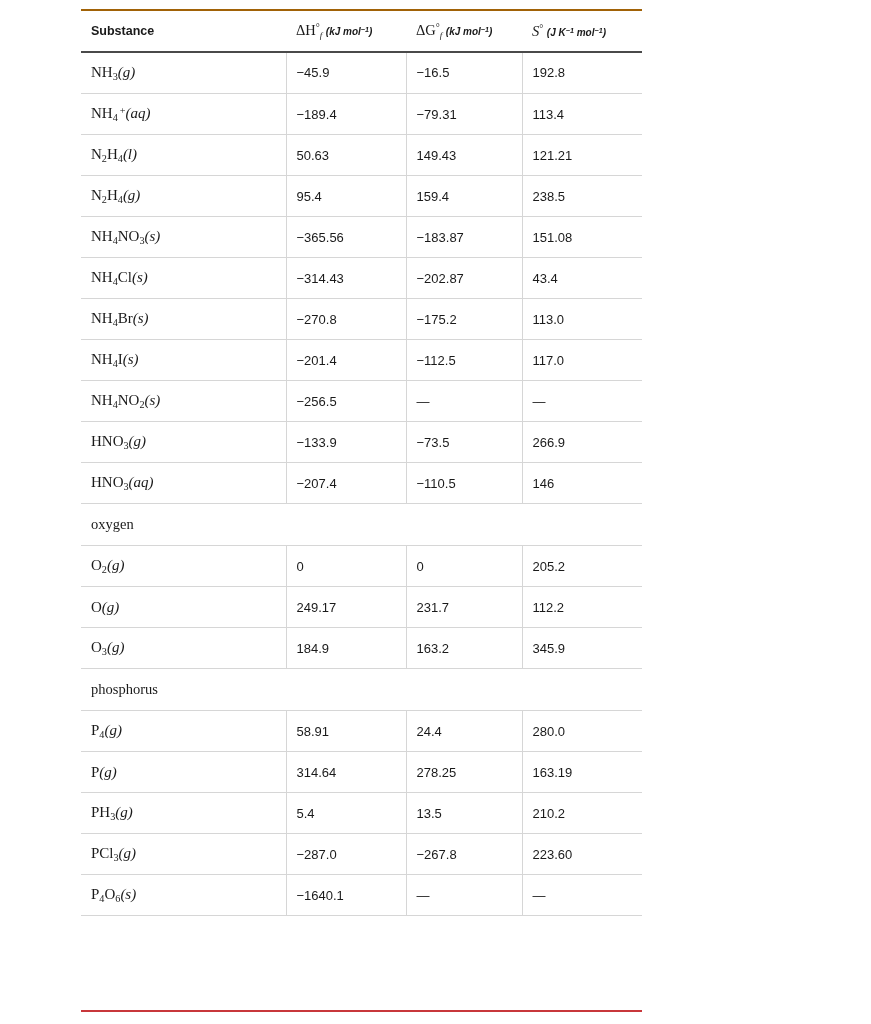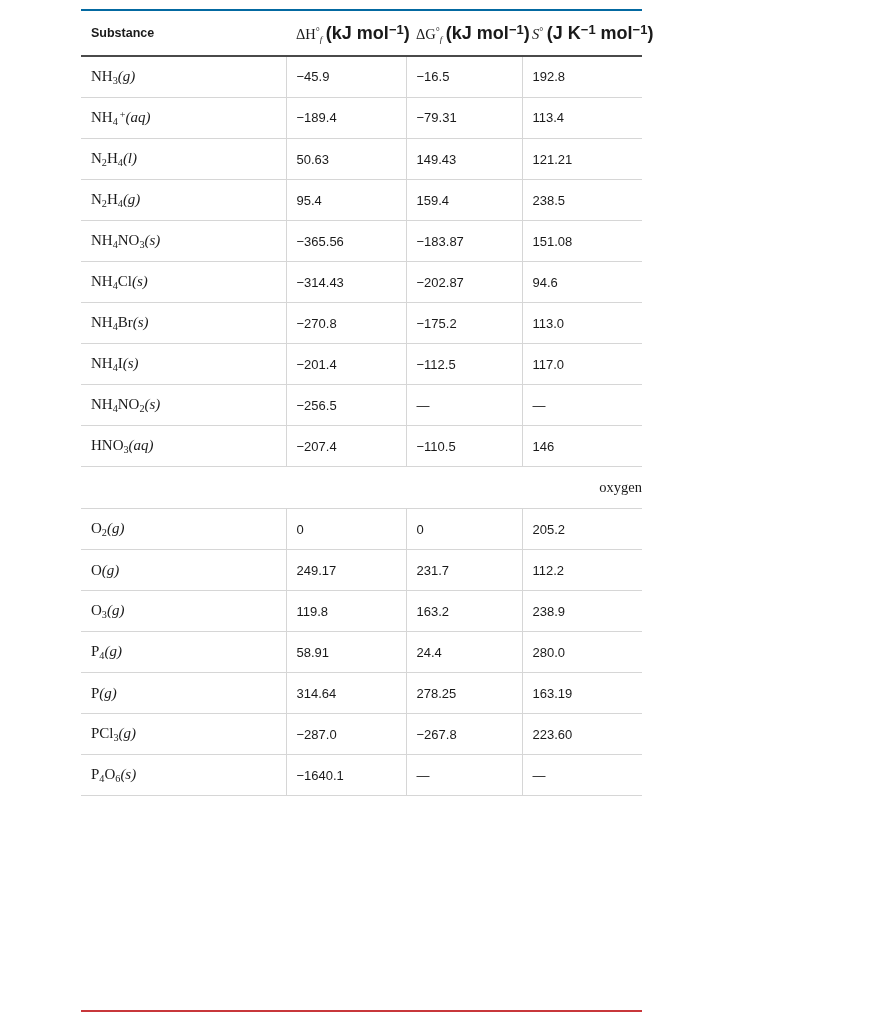--- a/index.html
+++ b/index.html
@@ -28,21 +28,21 @@
     table-layout: fixed;
   }
 
   table.thermo col.c-sub { width: 205px; }
   table.thermo col.c-h   { width: 120px; }
   table.thermo col.c-g   { width: 116px; }
   table.thermo col.c-s   { width: 120px; }
 
   
   thead tr.head-row {
-    border-top: 2px solid #0369a1;
+    border-top: 2px solid #a16207;
     border-bottom: 2px solid #4a4a4a;
   }
   thead th {
     font-family: "Liberation Sans", sans-serif;
     font-weight: bold;
     font-size: 12.5px;
     color: #1a1a1a;
     text-align: left;
     padding: 11px 0 11px 10px;
     vertical-align: middle;
@@ -66,21 +66,21 @@
     border-right: 1px solid #d6d6d6;
   }
   tbody tr.data-row > td.cell-num {
     font-family: "Liberation Sans", sans-serif;
     font-size: 13px;
     border-right: 1px solid #d6d6d6;
   }
   tbody tr.data-row > td.cell-num.last { border-right: none; }
 
   
-  tbody tr.section-row { border-bottom: 1px solid #d6d6d6; text-align: right; }
+  tbody tr.section-row { border-bottom: 1px solid #d6d6d6; }
   tbody tr.section-row > td {
     padding: 12px 0 12px 10px;
     font-family: "Liberation Serif", serif;
     font-size: 14.5px;
     color: #1a1a1a;
     border-right: none;
   }
 
   
   .formula { font-family: "Liberation Serif", serif; font-size: 15px; }
@@ -106,21 +106,21 @@
   .mathvar sub {
     font-style: italic;
     font-size: 0.62em;
     vertical-align: -0.3em;
   }
   .mathvar sup {
     font-style: normal;
     font-size: 0.7em;
     vertical-align: 0.42em;
   }
-  .units { font-weight: bold; font-size: 18px; }
+  .units { font-weight: bold; font-size: 10px; font-style: italic; }
   .units sup { font-size: 0.72em; vertical-align: 0.38em; }
 
   
   .red-rule {
     position: absolute;
     left: 81px;
     top: 1010px;
     width: 561px;
     height: 2px;
     background: #c8373b;
@@ -182,41 +182,47 @@
         <tr class="data-row">
           <td class="cell-sub"><span class="formula">NH<sub>4</sub>NO<sub>3</sub><span class="state">(s)</span></span></td>
           <td class="cell-num">−365.56</td>
           <td class="cell-num">−183.87</td>
           <td class="cell-num last">151.08</td>
         </tr>
         <tr class="data-row">
           <td class="cell-sub"><span class="formula">NH<sub>4</sub>Cl<span class="state">(s)</span></span></td>
           <td class="cell-num">−314.43</td>
           <td class="cell-num">−202.87</td>
-          <td class="cell-num last">94.6</td>
+          <td class="cell-num last">43.4</td>
         </tr>
         <tr class="data-row">
           <td class="cell-sub"><span class="formula">NH<sub>4</sub>Br<span class="state">(s)</span></span></td>
           <td class="cell-num">−270.8</td>
           <td class="cell-num">−175.2</td>
           <td class="cell-num last">113.0</td>
         </tr>
         <tr class="data-row">
           <td class="cell-sub"><span class="formula">NH<sub>4</sub>I<span class="state">(s)</span></span></td>
           <td class="cell-num">−201.4</td>
           <td class="cell-num">−112.5</td>
           <td class="cell-num last">117.0</td>
         </tr>
         <tr class="data-row">
           <td class="cell-sub"><span class="formula">NH<sub>4</sub>NO<sub>2</sub><span class="state">(s)</span></span></td>
           <td class="cell-num">−256.5</td>
           <td class="cell-num">—</td>
           <td class="cell-num last">—</td>
         </tr>
         <tr class="data-row">
+          <td class="cell-sub"><span class="formula">HNO<sub>3</sub><span class="state">(g)</span></span></td>
+          <td class="cell-num">−133.9</td>
+          <td class="cell-num">−73.5</td>
+          <td class="cell-num last">266.9</td>
+        </tr>
+        <tr class="data-row">
           <td class="cell-sub"><span class="formula">HNO<sub>3</sub><span class="state">(aq)</span></span></td>
           <td class="cell-num">−207.4</td>
           <td class="cell-num">−110.5</td>
           <td class="cell-num last">146</td>
         </tr>
         <tr class="section-row">
           <td colspan="4">oxygen</td>
         </tr>
         <tr class="data-row">
           <td class="cell-sub"><span class="formula">O<sub>2</sub><span class="state">(g)</span></span></td>
@@ -225,37 +231,46 @@
           <td class="cell-num last">205.2</td>
         </tr>
         <tr class="data-row">
           <td class="cell-sub"><span class="formula">O<span class="state">(g)</span></span></td>
           <td class="cell-num">249.17</td>
           <td class="cell-num">231.7</td>
           <td class="cell-num last">112.2</td>
         </tr>
         <tr class="data-row">
           <td class="cell-sub"><span class="formula">O<sub>3</sub><span class="state">(g)</span></span></td>
-          <td class="cell-num">119.8</td>
+          <td class="cell-num">184.9</td>
           <td class="cell-num">163.2</td>
-          <td class="cell-num last">238.9</td>
+          <td class="cell-num last">345.9</td>
+        </tr>
+        <tr class="section-row">
+          <td colspan="4">phosphorus</td>
         </tr>
         <tr class="data-row">
           <td class="cell-sub"><span class="formula">P<sub>4</sub><span class="state">(g)</span></span></td>
           <td class="cell-num">58.91</td>
           <td class="cell-num">24.4</td>
           <td class="cell-num last">280.0</td>
         </tr>
         <tr class="data-row">
           <td class="cell-sub"><span class="formula">P<span class="state">(g)</span></span></td>
           <td class="cell-num">314.64</td>
           <td class="cell-num">278.25</td>
           <td class="cell-num last">163.19</td>
         </tr>
         <tr class="data-row">
+          <td class="cell-sub"><span class="formula">PH<sub>3</sub><span class="state">(g)</span></span></td>
+          <td class="cell-num">5.4</td>
+          <td class="cell-num">13.5</td>
+          <td class="cell-num last">210.2</td>
+        </tr>
+        <tr class="data-row">
           <td class="cell-sub"><span class="formula">PCl<sub>3</sub><span class="state">(g)</span></span></td>
           <td class="cell-num">−287.0</td>
           <td class="cell-num">−267.8</td>
           <td class="cell-num last">223.60</td>
         </tr>
         <tr class="data-row">
           <td class="cell-sub"><span class="formula">P<sub>4</sub>O<sub>6</sub><span class="state">(s)</span></span></td>
           <td class="cell-num">−1640.1</td>
           <td class="cell-num">—</td>
           <td class="cell-num last">—</td>

